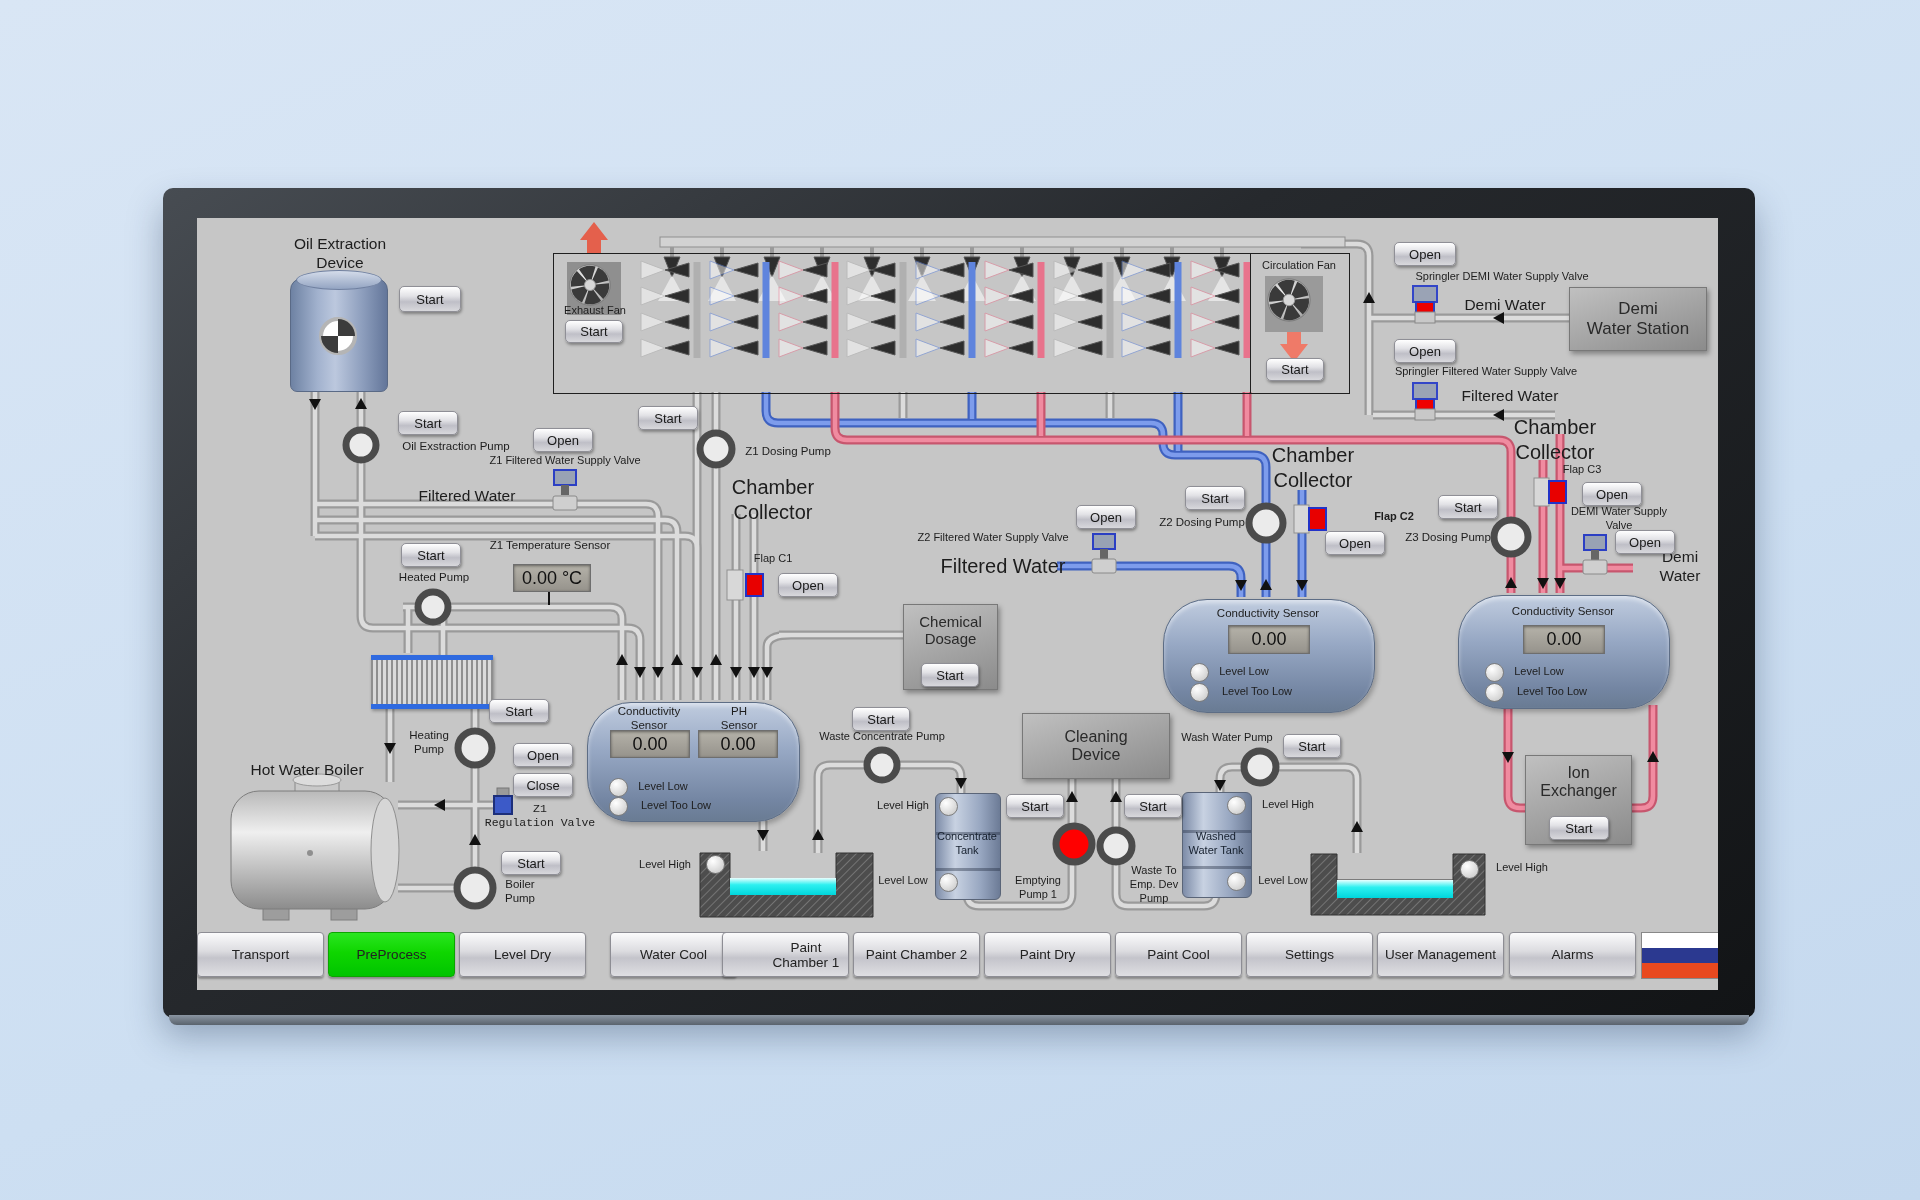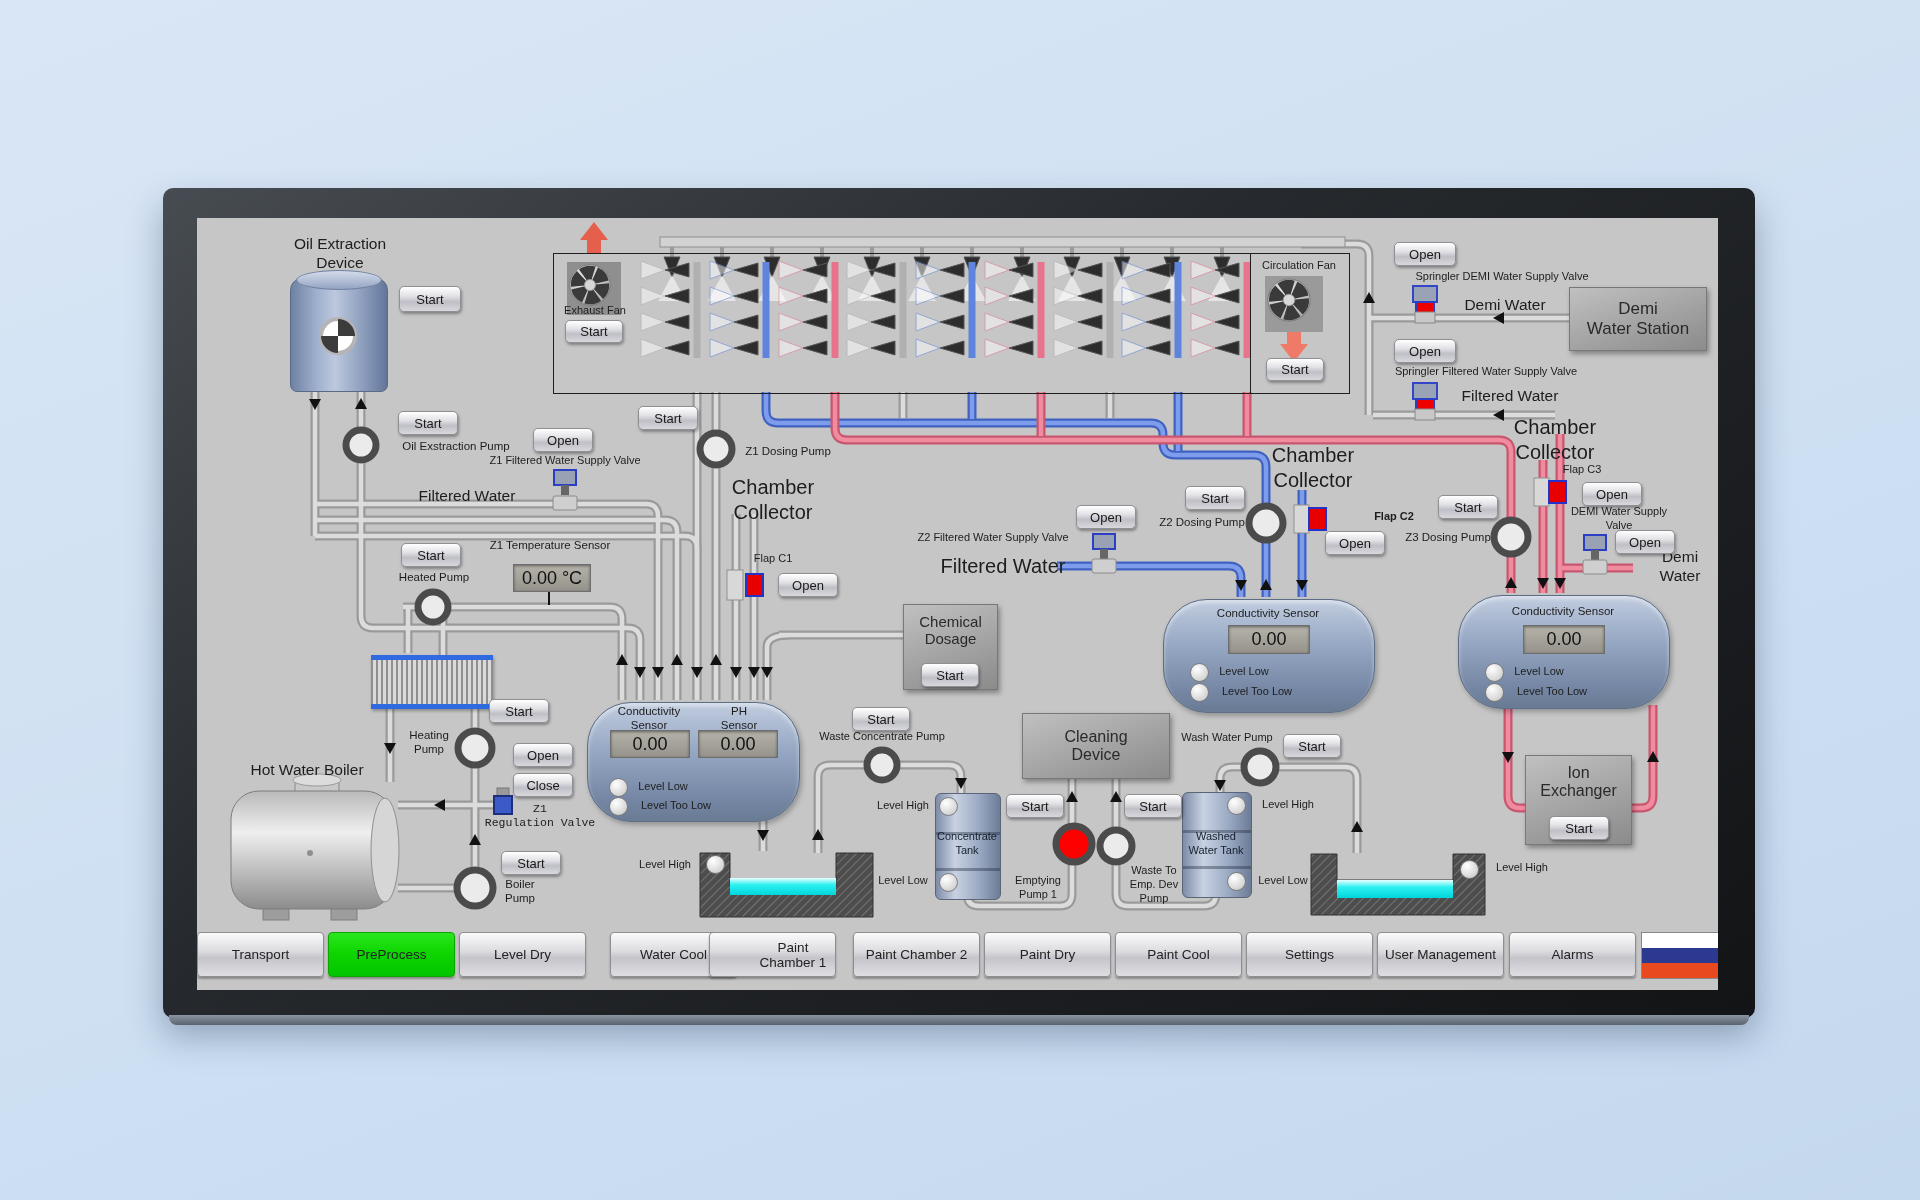--- a/index.html
+++ b/index.html
@@ -527,21 +527,21 @@
 <button class="btn" style="left:649px;top:499px;width:58px;">Start</button>
 <button class="btn" style="left:803px;top:586px;width:58px;">Start</button>
 <button class="btn" style="left:921px;top:586px;width:58px;">Start</button>
 <button class="btn" style="left:1080px;top:526px;width:58px;">Start</button>
 <button class="btn" style="left:1346px;top:608px;">Start</button>
 
 <button class="navbtn" style="left:-6px;">Transport</button>
 <button class="navbtn active" style="left:125px;">PreProcess</button>
 <button class="navbtn" style="left:256px;">Level Dry</button>
 <button class="navbtn" style="left:387px;margin-left:20px;">Water Cool</button>
-<button class="navbtn" style="left:506px;padding-left:47px;">Paint Chamber 1</button>
+<button class="navbtn" style="left:519px;padding-left:47px;">Paint Chamber 1</button>
 <button class="navbtn" style="left:650px;">Paint Chamber 2</button>
 <button class="navbtn" style="left:781px;">Paint Dry</button>
 <button class="navbtn" style="left:912px;">Paint Cool</button>
 <button class="navbtn" style="left:1043px;">Settings</button>
 <button class="navbtn" style="left:1174px;">User Management</button>
 <button class="navbtn" style="left:1306px;">Alarms</button>
 <div class="flag">
   <div style="background:#ffffff;"></div>
   <div style="background:#2b3990;"></div>
   <div style="background:#e8491f;"></div>

